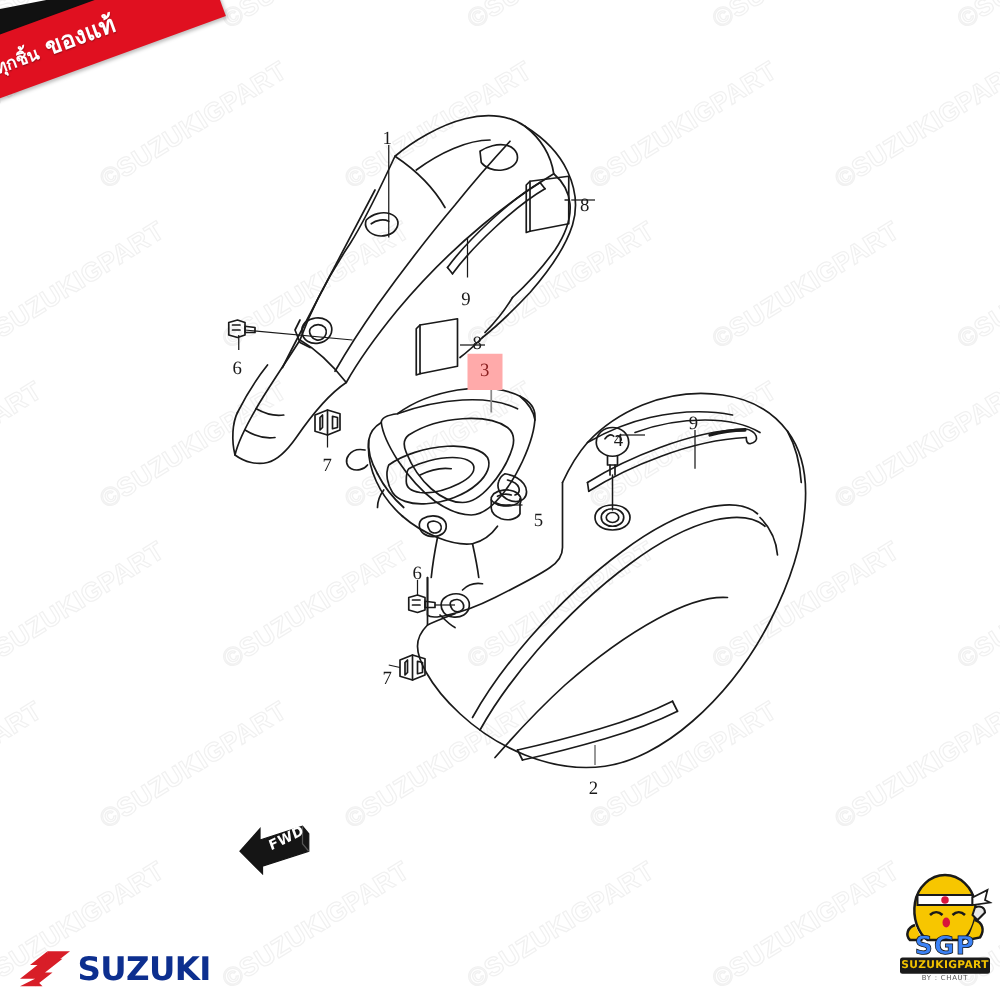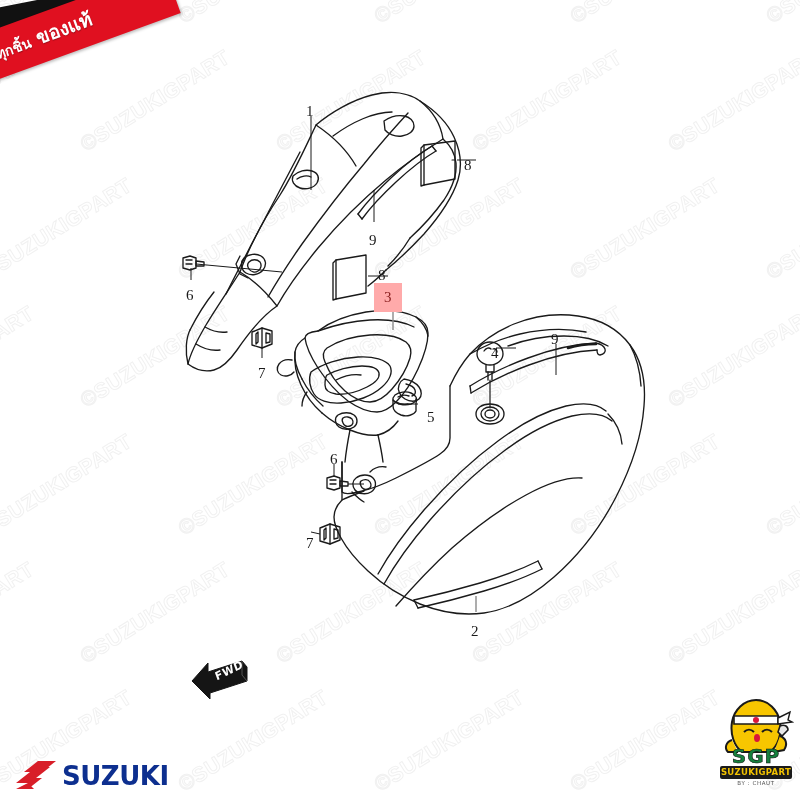--- a/index.html
+++ b/index.html
@@ -48,21 +48,21 @@
 
   
   #suzuki-logo{position:absolute;left:14px;top:757px;width:165px;height:36px;}
   #suzuki-logo .word{position:absolute;left:48px;top:4px;
     font-family:"DejaVu Sans", sans-serif;font-weight:700;font-size:26px;
     color:#0d2f8f;letter-spacing:-.5px;}
 
   
   #sgp-logo{position:absolute;left:718px;top:696px;width:76px;height:98px;}
   #sgp-logo .sgp-txt{position:absolute;left:8px;top:48px;width:60px;text-align:center;
-    font-family:"DejaVu Sans", sans-serif;font-weight:700;font-size:20px;color:#15803d;
+    font-family:"DejaVu Sans", sans-serif;font-weight:700;font-size:20px;color:#3b82f6;
     -webkit-text-stroke:.6px #111;letter-spacing:1px;}
   #sgp-logo .sgp-sub{position:absolute;left:2px;top:70px;width:72px;height:13px;
     background:#1a1a1a;border-radius:2px;text-align:center;line-height:13px;
     font-family:"DejaVu Sans", sans-serif;font-weight:700;font-size:8.5px;color:#f2c200;
     letter-spacing:.3px;}
   #sgp-logo .sgp-sub2{position:absolute;left:2px;top:84px;width:72px;text-align:center;
     font-family:"DejaVu Sans", sans-serif;font-size:5.5px;color:#555;letter-spacing:.6px;}
 
   
   #fwd{position:absolute;left:190px;top:655px;width:68px;height:46px;}

